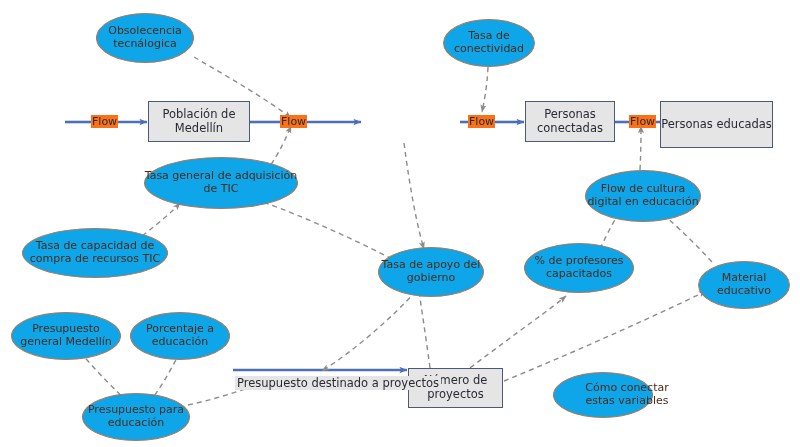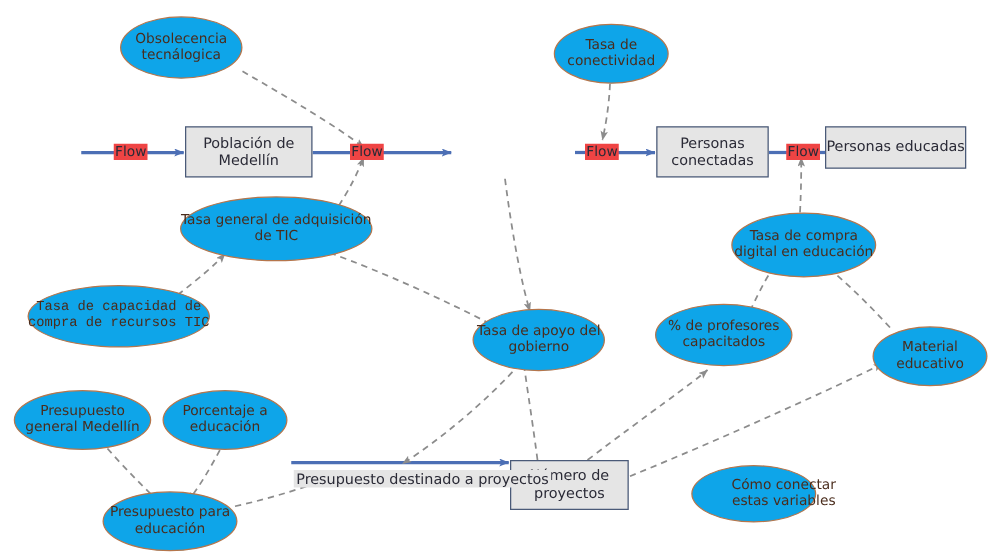--- a/index.html
+++ b/index.html
@@ -46,21 +46,21 @@
     font-size:11px;
     color:#4a2c1c;
     z-index:4;
   }
   .aux .lbl{
     display:block;
     width:125%;
   }
   .flow-label{
     position:absolute;
-    background:#ef4444;
+    background:#f97316;
     font-size:11px;
     color:#2a2a36;
     padding:0 1px;
     z-index:6;
     white-space:nowrap;
   }
   .pipe-label{
     position:absolute;
     background:#e5e5e5;
     font-size:11.5px;
@@ -133,21 +133,21 @@
   </div>
 
 
   <div class="node stock" style="left:525px; top:101px; width:90px; height:41px;">
     <span class="lbl">
       <span>Personas</span><br>
       <span>conectadas</span>
     </span>
   </div>
 
-  <div class="node stock" style="left:660px; top:101px; width:113px; height:34px;justify-content:center;">
+  <div class="node stock" style="left:660px; top:101px; width:113px; height:47px;justify-content:center;">
     <span class="lbl">
       <span>Personas educadas</span>
     </span>
   </div>
 
   <div class="node stock" style="left:408px; top:368px; width:95px; height:40px;">
     <span class="lbl">
       <span>Número de</span><br>
       <span>proyectos</span>
     </span>
@@ -168,21 +168,21 @@
   </div>
 
   <div class="node aux" style="left:144px; top:157px; width:154px; height:52px;">
     <span class="lbl" style="width:108%;">
       <span>Tasa general de adquisición</span><br>
       <span>de TIC</span>
     </span>
   </div>
 
   <div class="node aux" style="left:22px; top:228px; width:146px; height:50px;">
-    <span class="lbl" style="width:104%;font-family:Liberation Mono, monospace;">
+    <span class="lbl" style="width:104%;">
       <span>Tasa de capacidad de</span><br>
       <span>compra de recursos TIC</span>
     </span>
   </div>
 
   <div class="node aux" style="left:378px; top:247px; width:106px; height:50px;">
     <span class="lbl">
       <span>Tasa de apoyo del</span><br>
       <span>gobierno</span>
     </span>
@@ -190,21 +190,21 @@
 
   <div class="node aux" style="left:524px; top:243px; width:110px; height:50px;">
     <span class="lbl">
       <span>% de profesores</span><br>
       <span>capacitados</span>
     </span>
   </div>
 
   <div class="node aux" style="left:585px; top:170px; width:116px; height:52px;">
     <span class="lbl" style="width:106%;">
-      <span>Tasa de compra</span><br>
+      <span>Flow de cultura</span><br>
       <span>digital en educación</span>
     </span>
   </div>
 
   <div class="node aux" style="left:698px; top:261px; width:92px; height:48px;">
     <span class="lbl">
       <span>Material</span><br>
       <span>educativo</span>
     </span>
   </div>

